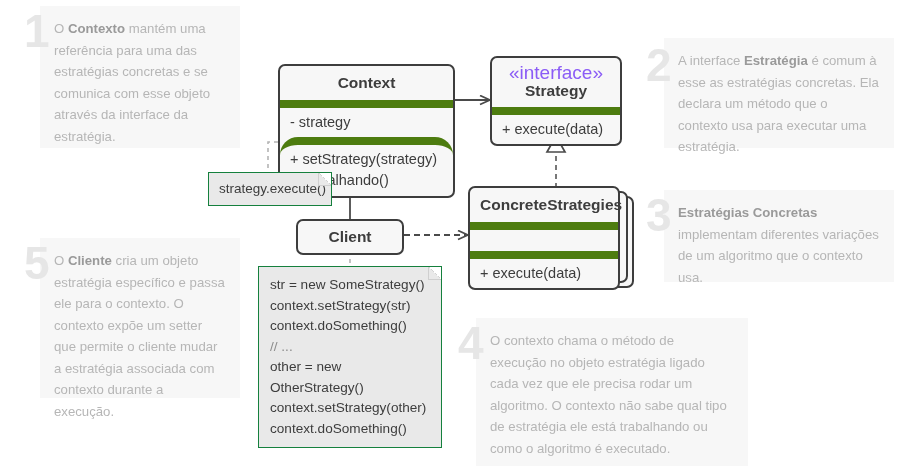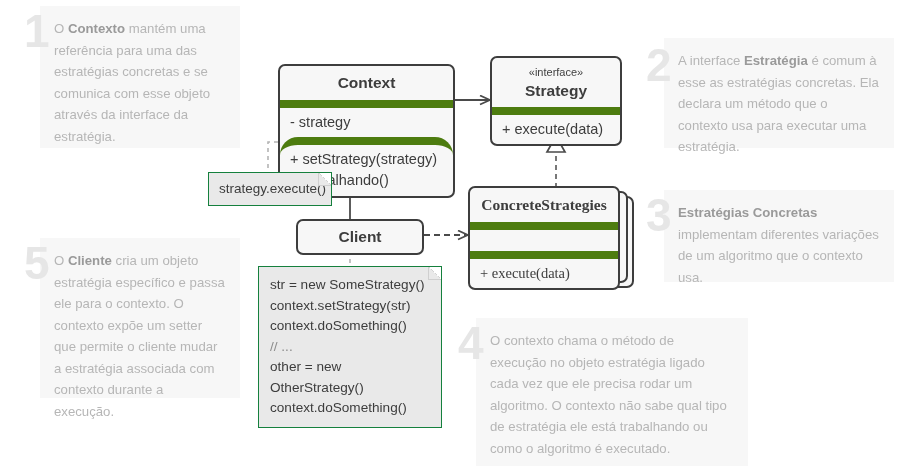--- a/index.html
+++ b/index.html
@@ -53,23 +53,23 @@
   .uml .row.hdr {
     text-align: center;
     font-weight: bold;
     font-size: 15.5px;
     padding: 7px 10px 8px 10px;
   }
   .uml .sep { border-top: 8px solid #4d7c0f; }
   .stereo {
     display:block;
     font-weight: normal;
-    font-size: 11px;
+    font-size: 19px;
     line-height: 17px;
-    color:#404040;
+    color:#8b5cf6;
   }
 
   
   .stack-layer {
     position: absolute;
     background: #f7f7f7;
     border: 2px solid #3d3d3d;
     border-radius: 7px;
     z-index: 3;
   }
@@ -190,38 +190,39 @@
   </div>
 
   <div class="uml" style="left:490px; top:56px; width:132px;">
     <div class="row hdr" style="padding:6px 10px 7px 10px;">
       <span class="stereo">«interface»</span>
       <span>Strategy</span>
     </div>
     <div class="row sep">+ execute(data)</div>
   </div>
 
-  <div class="uml" style="left:468px; top:186px; width:152px;font-family:Liberation Serif, serif;">
+  <div class="uml" style="left:468px; top:186px; width:152px;">
     <div class="row hdr">ConcreteStrategies</div>
     <div class="row sep" style="height:29px;"></div>
     <div class="row sep">+ execute(data)</div>
   </div>
 
-  <div class="uml" style="left:296px; top:219px; width:128px;">
+  <div class="uml" style="left:296px; top:219px; width:108px;">
     <div class="row hdr" style="padding:6px 10px 7px 10px;">Client</div>
   </div>
 
   <div class="note" style="left:208px; top:172px; width:124px;">
     <span class="fold"></span>
     <span>strategy.execute()</span>
   </div>
 
   <div class="note code-note" style="left:258px; top:266px; width:184px;">
     <span class="fold"></span>
     <div><span>str = </span><b>new</b><span> SomeStrategy()</span></div>
     <div>context.setStrategy(str)</div>
     <div>context.doSomething()</div>
     <div class="cm">// ...</div>
     <div><span>other = </span><b>new</b><span> OtherStrategy()</span></div>
+    <div>context.setStrategy(other)</div>
     <div>context.doSomething()</div>
   </div>
 
 </div>
 
 </body></html>

